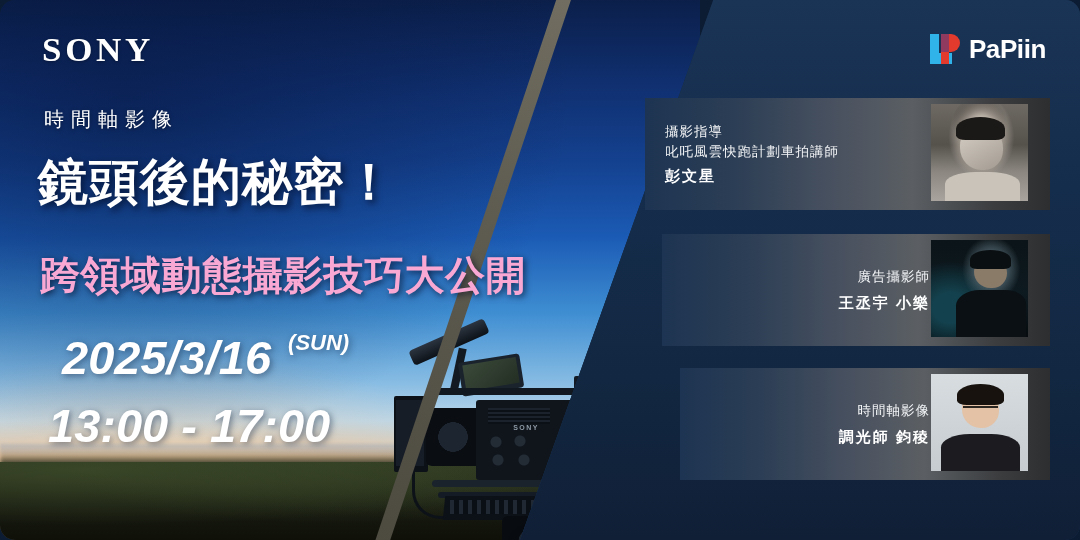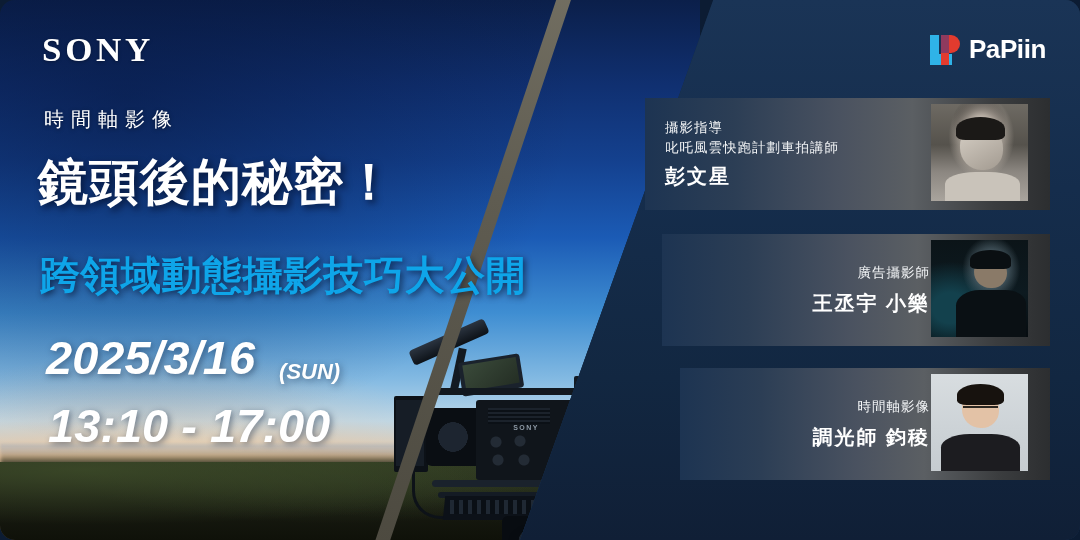--- a/index.html
+++ b/index.html
@@ -148,44 +148,44 @@
     text-shadow:0 1px 4px rgba(0,0,0,.45);
   }
   .headline{
     position:absolute;left:38px;top:155px;
     color:#ffffff;font-size:50px;font-weight:700;letter-spacing:1px;line-height:1.08;
     text-shadow:3px 3px 7px rgba(0,8,30,.72);
     white-space:nowrap;
   }
   .subhead{
     position:absolute;left:40px;top:248px;
-    color:#0ea5e9;font-size:40px;font-weight:700;letter-spacing:0.5px;
+    color:#f9a8d4;font-size:40px;font-weight:700;letter-spacing:0.5px;
     text-shadow:2px 2px 6px rgba(0,8,30,.7);
     white-space:nowrap;
   }
   .date-row{
-    position:absolute;left:46px;top:330px;
-    display:flex;align-items:flex-end;gap:24px;
+    position:absolute;left:62px;top:330px;
+    display:flex;align-items:flex-start;gap:17px;
     text-shadow:2px 2px 6px rgba(20,40,70,.5);
   }
   .date-main{
     color:#ffffff;font-size:47px;font-weight:600;font-style:italic;letter-spacing:0px;
   }
   .date-dow{
     color:#ffffff;font-size:22px;font-weight:600;font-style:italic;letter-spacing:0px;
   }
   .time-row{
     position:absolute;left:48px;top:398px;
     color:#ffffff;font-size:47px;font-weight:600;font-style:italic;
     text-shadow:2px 2px 6px rgba(20,40,70,.5);
   }
 
   
   .papiin{
-    position:absolute;right:34px;top:34px;display:flex;align-items:center;gap:9px;
+    position:absolute;right:34px;top:34px;display:flex;align-items:flex-start;gap:9px;
   }
   .papiin-mark{position:relative;width:30px;height:30px;}
   .papiin-mark .bar-v{position:absolute;left:0;top:0;width:9px;height:30px;background:#2fb3e8;}
   .papiin-mark .bar-h{position:absolute;left:0;bottom:0;width:22px;height:11px;background:#2fb3e8;}
   .papiin-mark .p-stem{position:absolute;left:11px;top:0;width:8px;height:30px;background:#e23b2e;}
   .papiin-mark .p-bowl{position:absolute;left:14px;top:0;width:16px;height:18px;
     background:#e23b2e;border-radius:0 9px 9px 0;}
   .papiin-mark .p-blend{position:absolute;left:11px;top:0;width:8px;height:18px;
     background:#8f3a5e;}
   .papiin-word{color:#ffffff;font-size:26px;font-weight:700;letter-spacing:-0.4px;}
@@ -200,21 +200,21 @@
   .card-1{left:645px;top:98px;width:405px;}
   .card-2{left:662px;top:234px;width:388px;}
   .card-3{left:680px;top:368px;width:370px;}
   .card-text{
     position:absolute;top:0;bottom:0;right:120px;
     display:flex;flex-direction:column;justify-content:center;align-items:flex-end;
     text-align:right;color:#ffffff;
   }
   .card-1 .card-text{right:126px;left:20px;align-items:flex-start;text-align:left;}
   .role{font-size:13.5px;font-weight:500;line-height:1.45;letter-spacing:1px;color:#f2f4f6;}
-  .name{font-size:20px;font-weight:700;letter-spacing:2px;margin-top:5px;color:#ffffff;text-align:center;}
+  .name{font-size:15px;font-weight:700;letter-spacing:2px;margin-top:5px;color:#ffffff;text-align:center;}
   .card-2 .name,.card-3 .name{margin-top:7px;}
 
   
   .portrait{
     position:absolute;top:6px;right:22px;width:97px;height:97px;overflow:hidden;
   }
   .p1{
     background:
       radial-gradient(ellipse at 52% 34%, #cfc8bf 0 17%, #b3aaa0 24%, rgba(150,144,136,0) 46%),
       radial-gradient(circle at 50% 20%, #1d1a17 0 14%, rgba(40,36,32,0) 30%),
@@ -315,21 +315,21 @@
   </div>
 
   <div class="kicker">時間軸影像</div>
   <div class="headline">鏡頭後的秘密！</div>
   <div class="subhead">跨領域動態攝影技巧大公開</div>
 
   <div class="date-row">
     <span class="date-main">2025/3/16</span>
     <span class="date-dow">(SUN)</span>
   </div>
-  <div class="time-row">13:10 - 17:00</div>
+  <div class="time-row">13:00 - 17:00</div>
 
   <div class="cards">
 
     <div class="card card-1">
       <div class="card-text">
         <div class="role">攝影指導</div>
         <div class="role">叱吒風雲快跑計劃車拍講師</div>
         <div class="name">彭文星</div>
       </div>
       <div class="portrait p1">

